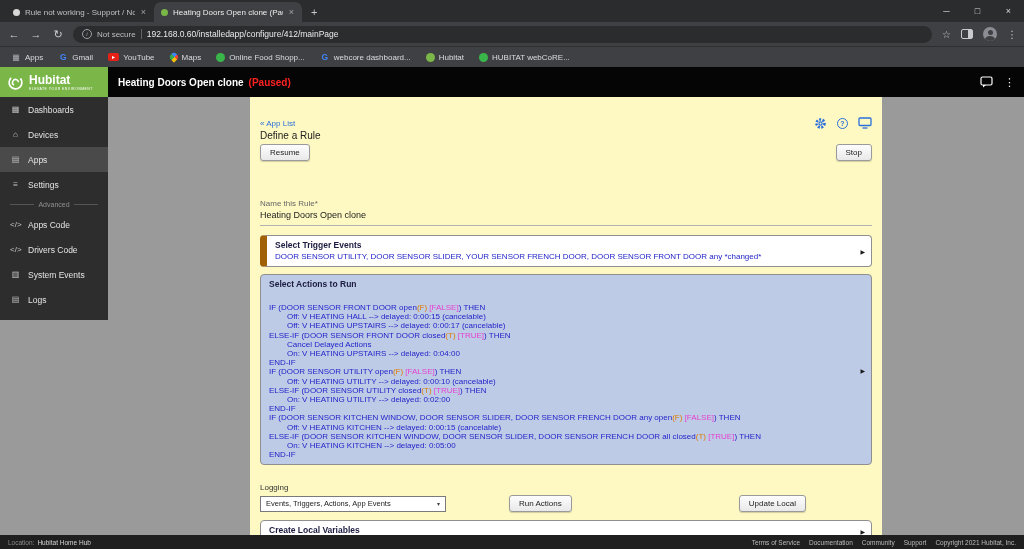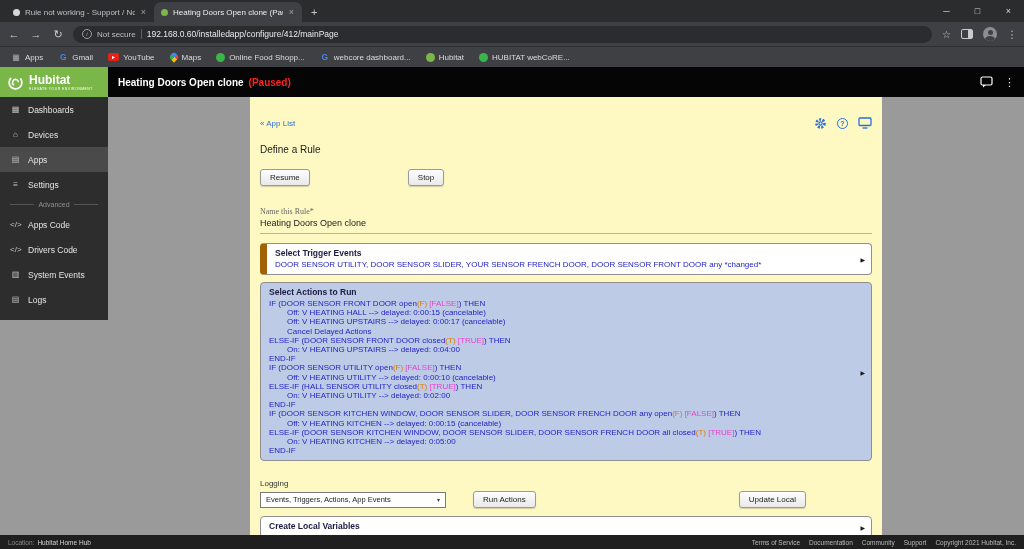--- a/index.html
+++ b/index.html
@@ -69,41 +69,41 @@
   .side-divider .line { flex:1; height:1px; background:#555; }
 
   .page-area { flex:1; align-self:stretch; display:flex; justify-content:center; overflow:hidden; }
   .card { width:632px; background:#fef9c3; padding:19px 10px; overflow:hidden; }
 
   
   .card-top { display:flex; align-items:center; height:14px; }
   .back-link { color:var(--link-blue,#2a6fdb); font-size:8px; }
   .top-icons { margin-left:auto; display:flex; align-items:center; gap:10px; }
   .help-icon { width:11px; height:11px; border:1px solid var(--link-blue,#2a6fdb); border-radius:50%; color:var(--link-blue,#2a6fdb); font-size:7px; font-weight:bold; display:flex; align-items:center; justify-content:center; }
-  .page-title { margin-top:14px; font-size:10px; color:#222; }
-  .btn-row { margin-top:14px; display:flex; align-items:center; }
+  .page-title { font-size:10px; color:#222; }
+  .btn-row { margin-top:3px; display:flex; align-items:center;justify-content:space-between; }
   .btn { font-size:8px; color:#222; background:linear-gradient(#fdfdfd,#e9e9e9); border:1px solid #9a9a9a; border-radius:3px; padding:3px 9px; box-shadow:0 1px 1px rgba(0,0,0,.18); white-space:nowrap; }
   .btn-stop { margin-left:98px; }
-  .name-label { margin-top:21px; font-size:8px; color:#666;font-family:Liberation Serif, serif; }
+  .name-label { margin-top:38px; font-size:8px; color:#666; }
   .name-value { margin-top:2px; font-size:9px; color:#222; border-bottom:1px solid #b3b3b3; padding-bottom:5px; }
 
   .section-box { position:relative; border:1px solid #8f8f8f; border-radius:4px; margin-top:9px; padding:4px 18px 5px 8px; background:#fff; }
   .section-box.trigger { border-left:7px solid #a16207; }
   .section-title { font-size:8.5px; font-weight:bold; color:#1b1b40; }
   .trigger-content { font-size:8px; color:var(--rule-blue,#2323c8); margin-top:2px; white-space:nowrap; overflow:hidden; }
   .section-box.actions { background:var(--selection-blue,#bdcbe6); margin-top:7px; }
-  .rule-lines { margin-top:2px; }
+  .rule-lines { margin-top:14px; }
   .rule-line { font-size:8px; line-height:9.2px; color:var(--rule-blue,#2323c8); white-space:nowrap; }
   .rule-line.ind { padding-left:18px; }
   .seg-o { color:var(--truth-orange,#e07b00); }
   .seg-p { color:var(--truth-pink,#e83fd0); }
   .expand-arrow { position:absolute; right:6px; top:50%; transform:translateY(-50%); font-size:6px; color:#1a1a1a; }
 
   .logging-label { margin-top:18px; font-size:8px; color:#333; }
-  .controls-row { margin-top:3px; display:flex; align-items:center; }
+  .controls-row { margin-top:3px; display:flex; align-items:center;gap:36px; }
   .dropdown { width:186px; height:16px; border:1px solid #7a7a7a; background:#fff; display:flex; align-items:center; padding:0 5px; font-size:7.5px; color:#222; }
   .dd-caret { margin-left:auto; font-size:6px; color:#444; }
   .btn-run { margin-left:27px; }
   .btn-update { margin-left:auto; margin-right:66px; }
   .section-box.localvars { margin-top:8px; padding-bottom:6px; }
 
   
   .footer { position:absolute; left:0; bottom:0; width:100%; height:14px; background:#1f1f1f; display:flex; align-items:center; padding:0 8px; font-size:6.5px; color:#bbb; }
   .footer-loc-label { color:#8b8b8b; margin-right:3px; }
   .footer-loc-value { color:#d6d6d6; }
@@ -287,27 +287,27 @@
           <div class="trigger-content">DOOR SENSOR UTILITY, DOOR SENSOR SLIDER, YOUR SENSOR FRENCH DOOR, DOOR SENSOR FRONT DOOR any *changed*</div>
           <span class="expand-arrow">▶</span>
         </div>
 
         <div class="section-box actions">
           <div class="section-title">Select Actions to Run</div>
           <div class="rule-lines">
               <div class="rule-line"><span>IF (DOOR SENSOR FRONT DOOR open</span><span class="seg-o">(F)</span><span> </span><span class="seg-p">[FALSE]</span><span>) THEN</span></div>
               <div class="rule-line ind"><span>Off: V HEATING HALL --&gt; delayed: 0:00:15 (cancelable)</span></div>
               <div class="rule-line ind"><span>Off: V HEATING UPSTAIRS --&gt; delayed: 0:00:17 (cancelable)</span></div>
+              <div class="rule-line"><span>ELSE-IF (DOOR SENSOR FRONT DOOR closed</span><span class="seg-o">(T)</span><span> </span><span class="seg-p">[TRUE]</span><span>) THEN</span></div>
               <div class="rule-line ind"><span>Cancel Delayed Actions</span></div>
-              <div class="rule-line"><span>ELSE-IF (DOOR SENSOR FRONT DOOR closed</span><span class="seg-o">(T)</span><span> </span><span class="seg-p">[TRUE]</span><span>) THEN</span></div>
               <div class="rule-line ind"><span>On: V HEATING UPSTAIRS --&gt; delayed: 0:04:00</span></div>
               <div class="rule-line"><span>END-IF</span></div>
               <div class="rule-line"><span>IF (DOOR SENSOR UTILITY open</span><span class="seg-o">(F)</span><span> </span><span class="seg-p">[FALSE]</span><span>) THEN</span></div>
               <div class="rule-line ind"><span>Off: V HEATING UTILITY --&gt; delayed: 0:00:10 (cancelable)</span></div>
-              <div class="rule-line"><span>ELSE-IF (HALL SENSOR UTILITY closed</span><span class="seg-o">(T)</span><span> </span><span class="seg-p">[TRUE]</span><span>) THEN</span></div>
+              <div class="rule-line"><span>ELSE-IF (DOOR SENSOR UTILITY closed</span><span class="seg-o">(T)</span><span> </span><span class="seg-p">[TRUE]</span><span>) THEN</span></div>
               <div class="rule-line ind"><span>On: V HEATING UTILITY --&gt; delayed: 0:02:00</span></div>
               <div class="rule-line"><span>END-IF</span></div>
               <div class="rule-line"><span>IF (DOOR SENSOR KITCHEN WINDOW, DOOR SENSOR SLIDER, DOOR SENSOR FRENCH DOOR any open</span><span class="seg-o">(F)</span><span> </span><span class="seg-p">[FALSE]</span><span>) THEN</span></div>
               <div class="rule-line ind"><span>Off: V HEATING KITCHEN --&gt; delayed: 0:00:15 (cancelable)</span></div>
               <div class="rule-line"><span>ELSE-IF (DOOR SENSOR KITCHEN WINDOW, DOOR SENSOR SLIDER, DOOR SENSOR FRENCH DOOR all closed</span><span class="seg-o">(T)</span><span> </span><span class="seg-p">[TRUE]</span><span>) THEN</span></div>
               <div class="rule-line ind"><span>On: V HEATING KITCHEN --&gt; delayed: 0:05:00</span></div>
               <div class="rule-line"><span>END-IF</span></div>
             </div>
           <span class="expand-arrow">▶</span>
         </div>

